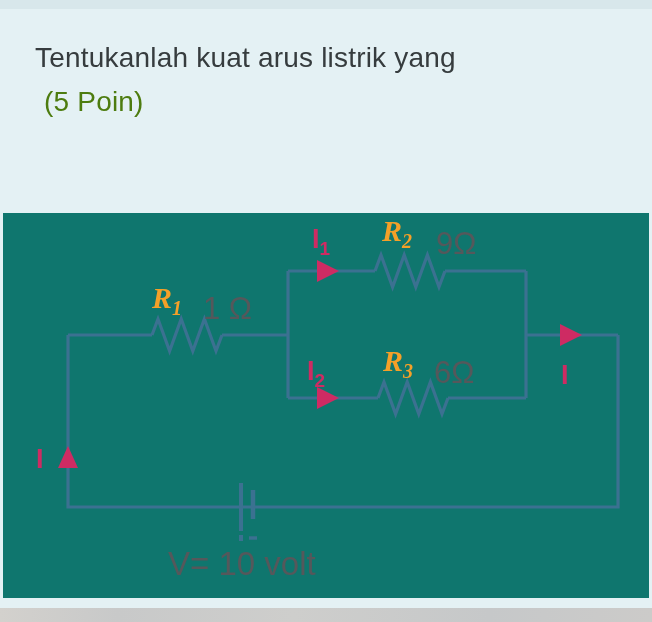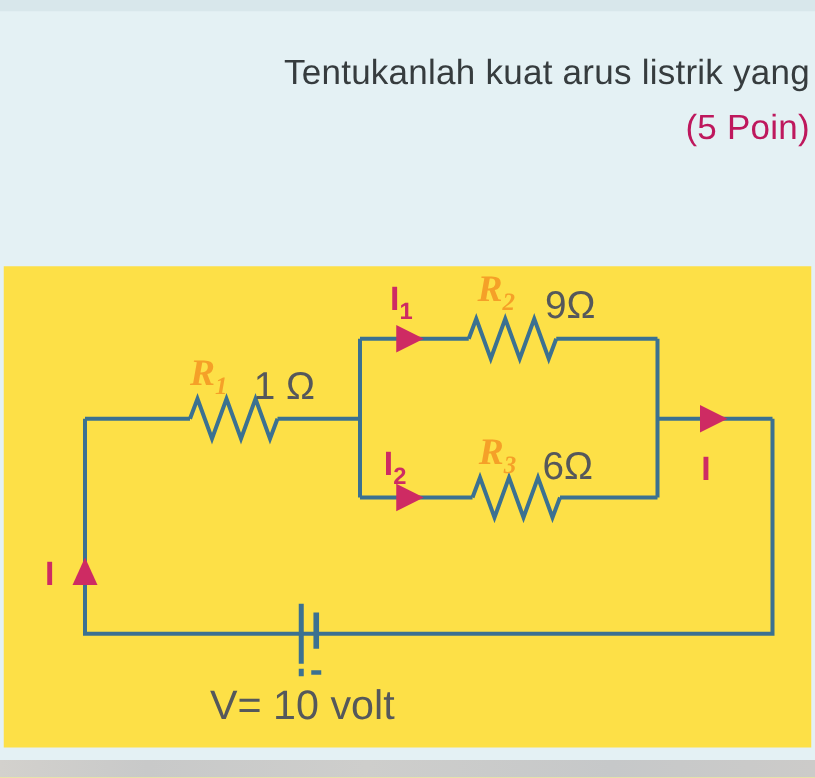--- a/index.html
+++ b/index.html
@@ -10,28 +10,27 @@
   }
   .top-strip{
     position:absolute;left:0;top:0;width:652px;height:9px;
     background:#D8E7EB;
   }
   .question-block{
     position:absolute;left:0;top:0;width:652px;
     padding:36px 4px 0 35px;box-sizing:border-box;
     font-size:28px;line-height:44px;color:#363C3E;
     letter-spacing:0.2px;
-    text-align:right;
   }
   .q-line{white-space:nowrap;}
   .req{color:#CC3B33;margin-left:6px;}
-  .q-points{color:#be185d;margin-left:9px;}
+  .q-points{color:#4d7c0f;margin-left:9px;}
   .diagram-card{
     position:absolute;left:3px;top:213px;width:646px;height:385px;
-    background:#fde047;
+    background:#0f766e;
   }
   .bottom-strip{
     position:absolute;left:0;top:608px;width:652px;height:14px;
     background:linear-gradient(90deg,#D3D1CD 0%,#C8C9C9 18%,#CECECC 45%,#C6C8C9 75%,#CCCBC9 100%);
   }
   svg text{font-family:"Liberation Sans", sans-serif;}
   .wire{stroke:#3B7191;stroke-width:3.2;fill:none;}
   .battery-bar{stroke:#3B7191;fill:none;}
   .arrow{fill:#CE2B63;stroke:none;}
   .i-label{fill:#CE2B63;font-weight:bold;font-size:27px;}

